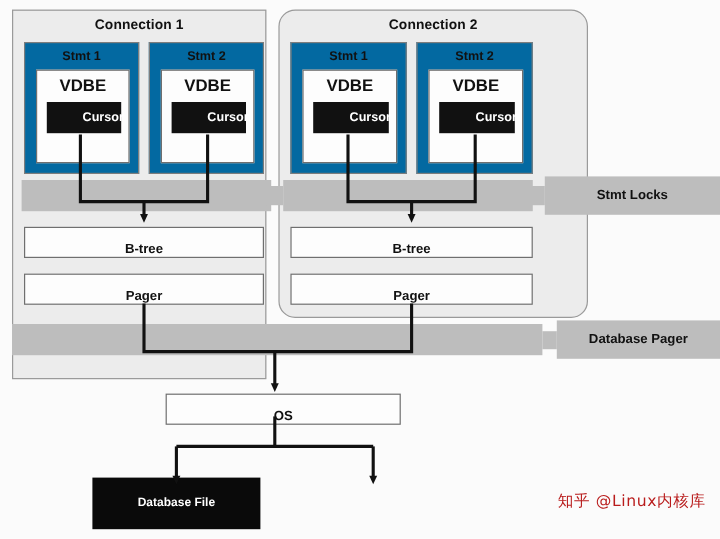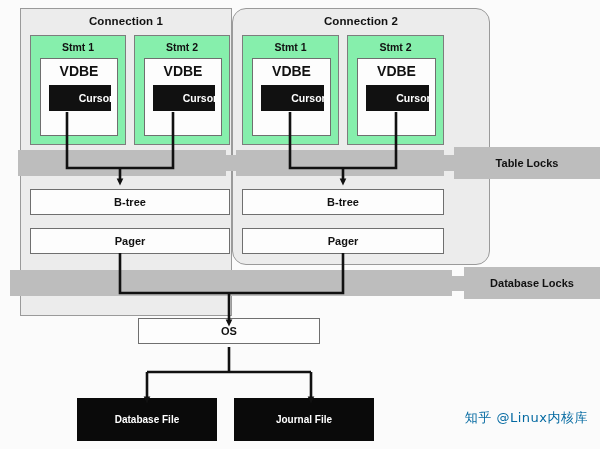--- a/index.html
+++ b/index.html
@@ -31,21 +31,21 @@
     text-align: center;
     font-size: 11.5px;
     font-weight: bold;
     color: #111;
     letter-spacing: .1px;
   }
 
   
   .stmt {
     position: absolute;
-    background: #86efac;
+    background: #0369a1;
     border: 1px solid #7d7d7d;
     box-sizing: border-box;
   }
   .stmt-title {
     position: absolute;
     left: 0;
     right: 0;
     top: 5px;
     text-align: center;
     font-size: 10.5px;
@@ -87,21 +87,21 @@
     padding-left: 32px;
   }
 
   
   .modbox {
     position: absolute;
     background: #fdfdfd;
     border: 1px solid #6f6f6f;
     box-sizing: border-box;
     display: flex;
-    align-items: center;
+    align-items: flex-end;
     justify-content: center;
   }
   .modbox span {
     font-size: 11px;
     font-weight: bold;
     color: #111;
   }
 
   
   .filebox {
@@ -147,32 +147,32 @@
     height: 449px;
     pointer-events: none;
   }
 
   
   #watermark {
     position: absolute;
     right: 12px;
     bottom: 22px;
     font-size: 13px;
-    color: #0369a1;
+    color: #b91c1c;
     font-family: "DejaVu Sans", sans-serif;
     white-space: nowrap;
     letter-spacing: .5px;
   }
 </style>
 </head>
 <body>
 
 <div id="canvas">
 
-  <div class="connection" style="left:20px; top:8px; width:212px; height:308px;">
+  <div class="connection" style="left:10px; top:8px; width:212px; height:308px;">
     <div class="connection-title">Connection 1</div>
 
     <div class="stmt" style="left:9px; top:26px; width:96px; height:110px;">
       <div class="stmt-title">Stmt 1</div>
       <div class="vdbe" style="left:9px; top:22px; width:78px; height:78px;">
         <div class="vdbe-title">VDBE</div>
         <div class="cursor-box" style="left:8px; top:26px; width:62px; height:26px;">
           <span>Cursor</span>
         </div>
       </div>
@@ -227,38 +227,35 @@
     <div class="modbox" style="left:9px; top:219px; width:202px; height:26px;">
       <span>Pager</span>
     </div>
   </div>
 
   <div class="lockseg" style="left:18px; top:150px; width:208px; height:26px;"></div>
   <div class="lockseg" style="left:222px; top:155px; width:14px; height:16px;"></div>
   <div class="lockseg" style="left:236px; top:150px; width:208px; height:26px;"></div>
   <div class="lockseg" style="left:440px; top:155px; width:14px; height:16px;"></div>
   <div class="lock-label" style="left:454px; top:147px; width:146px; height:32px;">
-    <span>Table Locks</span>
+    <span>Stmt Locks</span>
   </div>
 
   <div class="lockseg" style="left:10px; top:270px; width:442px; height:26px;"></div>
   <div class="lockseg" style="left:452px; top:276px; width:12px; height:15px;"></div>
   <div class="lock-label" style="left:464px; top:267px; width:136px; height:32px;">
-    <span>Database Locks</span>
-  </div>
-
-  <div class="modbox" style="left:138px; top:318px; width:182px; height:26px;">
+    <span>Database Pager</span>
+  </div>
+
+  <div class="modbox" style="left:138px; top:328px; width:196px; height:26px;">
     <span>OS</span>
   </div>
 
   <div class="filebox" style="left:77px; top:398px; width:140px; height:43px;">
     <span>Database File</span>
-  </div>
-  <div class="filebox" style="left:234px; top:398px; width:140px; height:43px;">
-    <span>Journal File</span>
   </div>
 
   <svg id="wires" viewBox="0 0 600 449" xmlns="http://www.w3.org/2000/svg">
     <defs>
       <marker id="arrowhead" markerWidth="9" markerHeight="9" refX="4.2" refY="4.2" orient="auto" markerUnits="userSpaceOnUse">
         <path d="M0.6,0.9 L7.8,4.2 L0.6,7.5 Z" fill="#111111"></path>
       </marker>
     </defs>
 
     <g fill="none" stroke="#111111" stroke-width="2.6">

